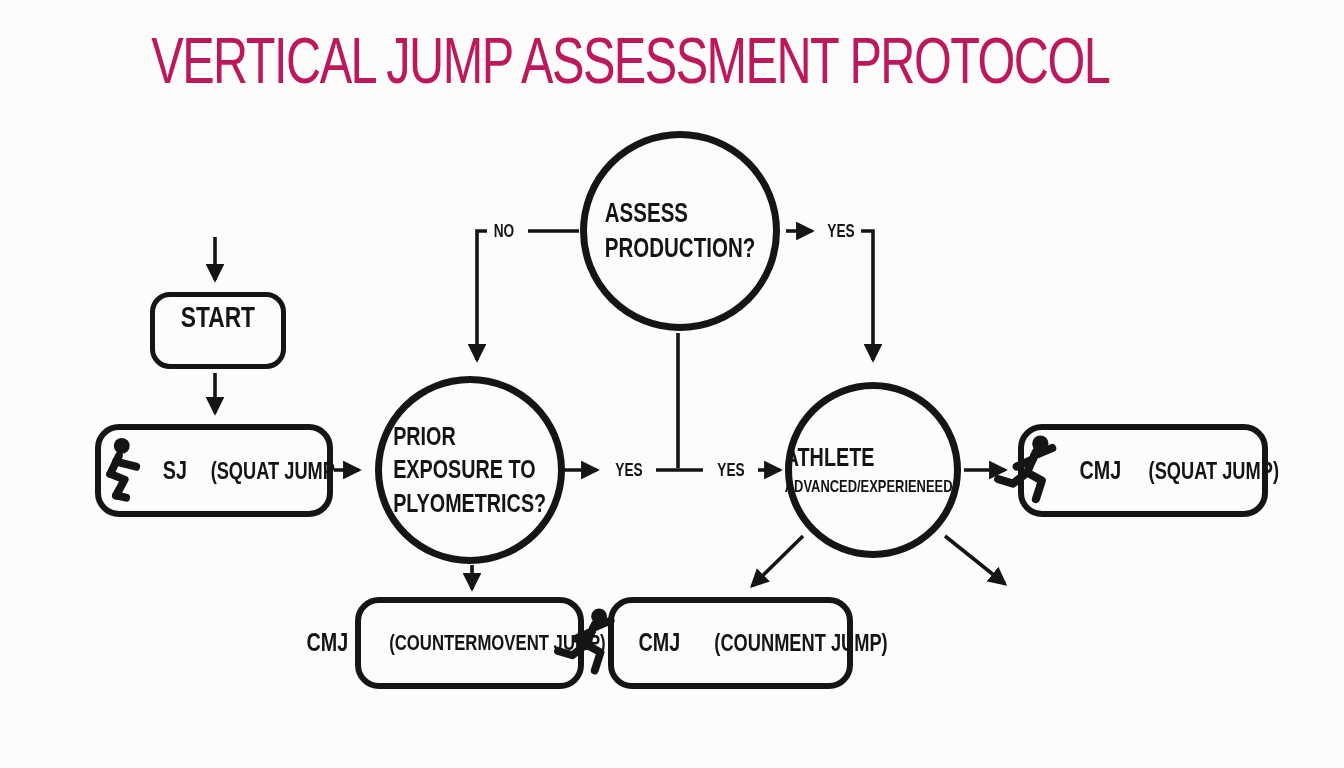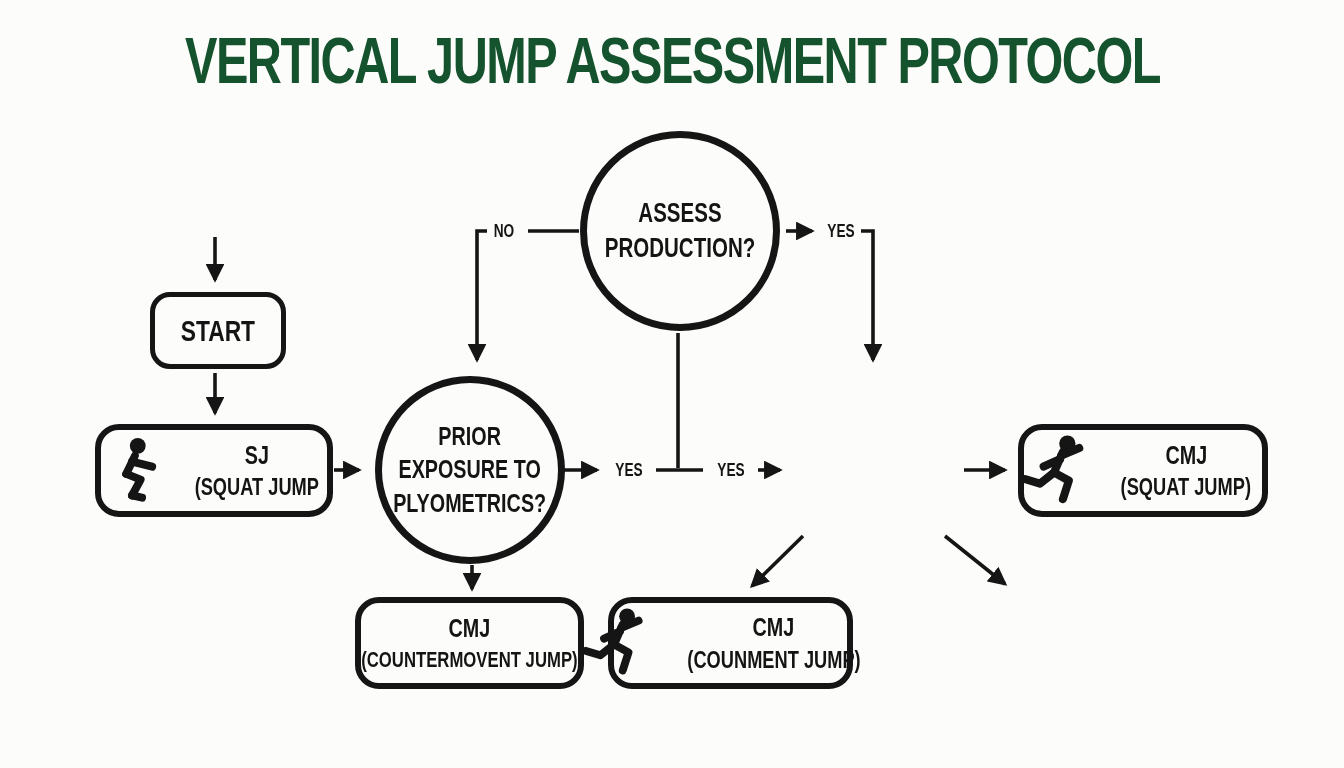--- a/index.html
+++ b/index.html
@@ -6,36 +6,36 @@
   html,body { background:#e9e9e7; }
   .stage {
     position:relative; width:1344px; height:768px; overflow:hidden;
     background:#fcfcfa;
     font-family:"Liberation Sans", sans-serif;
     color:#141414;
   }
   .cond { display:inline-block; transform:scaleX(0.76); transform-origin:center; white-space:nowrap; }
   .title {
     position:absolute; top:24px; left:0; width:100%;
-    text-align:center; font-weight:700; font-size:64px; letter-spacing:-2px;
-    color:#14532d;
+    font-weight:400; font-size:64px; letter-spacing:-2px;
+    color:#be185d;
   }
   .wires { position:absolute; left:0; top:0; width:1344px; height:768px; }
   .node-circle {
     position:absolute; border:7px solid #151515; border-radius:50%;
     background:#fcfcfa; display:flex; flex-direction:column;
-    align-items:center; justify-content:center; text-align:center;
+    align-items:center; justify-content:center; 
   }
   .node-box {
     position:absolute; border:6px solid #151515; border-radius:24px;
-    background:#fcfcfa; display:flex; align-items:center; justify-content:center;
+    background:#fcfcfa; display:flex; justify-content:center;
     text-align:center;
   }
   .box-icon { flex:0 0 86px; display:flex; align-items:center; justify-content:center; }
-  .box-text { flex:1 1 auto; display:flex; flex-direction:column; align-items:center; justify-content:center; }
+  .box-text { flex:1 1 auto; display:flex; align-items:center; justify-content:center; }
   .t-main   { font-weight:700; font-size:26px; line-height:1.3; }
   .t-sub    { font-weight:700; font-size:24px; line-height:1.25; }
   .c-line   { font-weight:700; font-size:27px; line-height:1.28; }
   .c-small  { font-weight:700; font-size:17px; line-height:1.4; }
   .edge-label {
     position:absolute; transform:translate(-50%,-50%);
     font-weight:700; font-size:18px; color:#151515;
   }
   .pictogram { display:block; }
 </style>
@@ -116,20 +116,26 @@
   </div>
 
   <div class="node-circle" style="left:375px; top:376px; width:190px; height:188px;">
     <div class="cond" style="display:block;">
       <div class="c-line" style="font-size:26px;">PRIOR</div>
       <div class="c-line" style="font-size:26px;">EXPOSURE TO</div>
       <div class="c-line" style="font-size:26px;">PLYOMETRICS?</div>
     </div>
   </div>
 
+  <div class="node-circle" style="left:785px; top:382px; width:176px; height:176px;">
+    <div class="cond" style="display:block;">
+      <div class="c-line" style="font-size:26px;">ATHLETE</div>
+      <div class="c-small">ADVANCED/EXPERIENEED?</div>
+    </div>
+  </div>
 
   <div class="node-box" style="left:1018px; top:424px; width:250px; height:93px;">
     <span class="box-icon">
       <svg class="pictogram" width="74" height="78" viewBox="0 0 100 100">
         <circle cx="64" cy="13" r="11" fill="#151515"></circle>
         <g stroke="#151515" stroke-width="11" fill="none" stroke-linecap="round" stroke-linejoin="round">
           <path d="M58,24 L46,52"></path>
           <path d="M56,29 L80,19"></path>
           <path d="M54,34 L32,44"></path>
           <path d="M46,52 L66,63 L58,88"></path>

